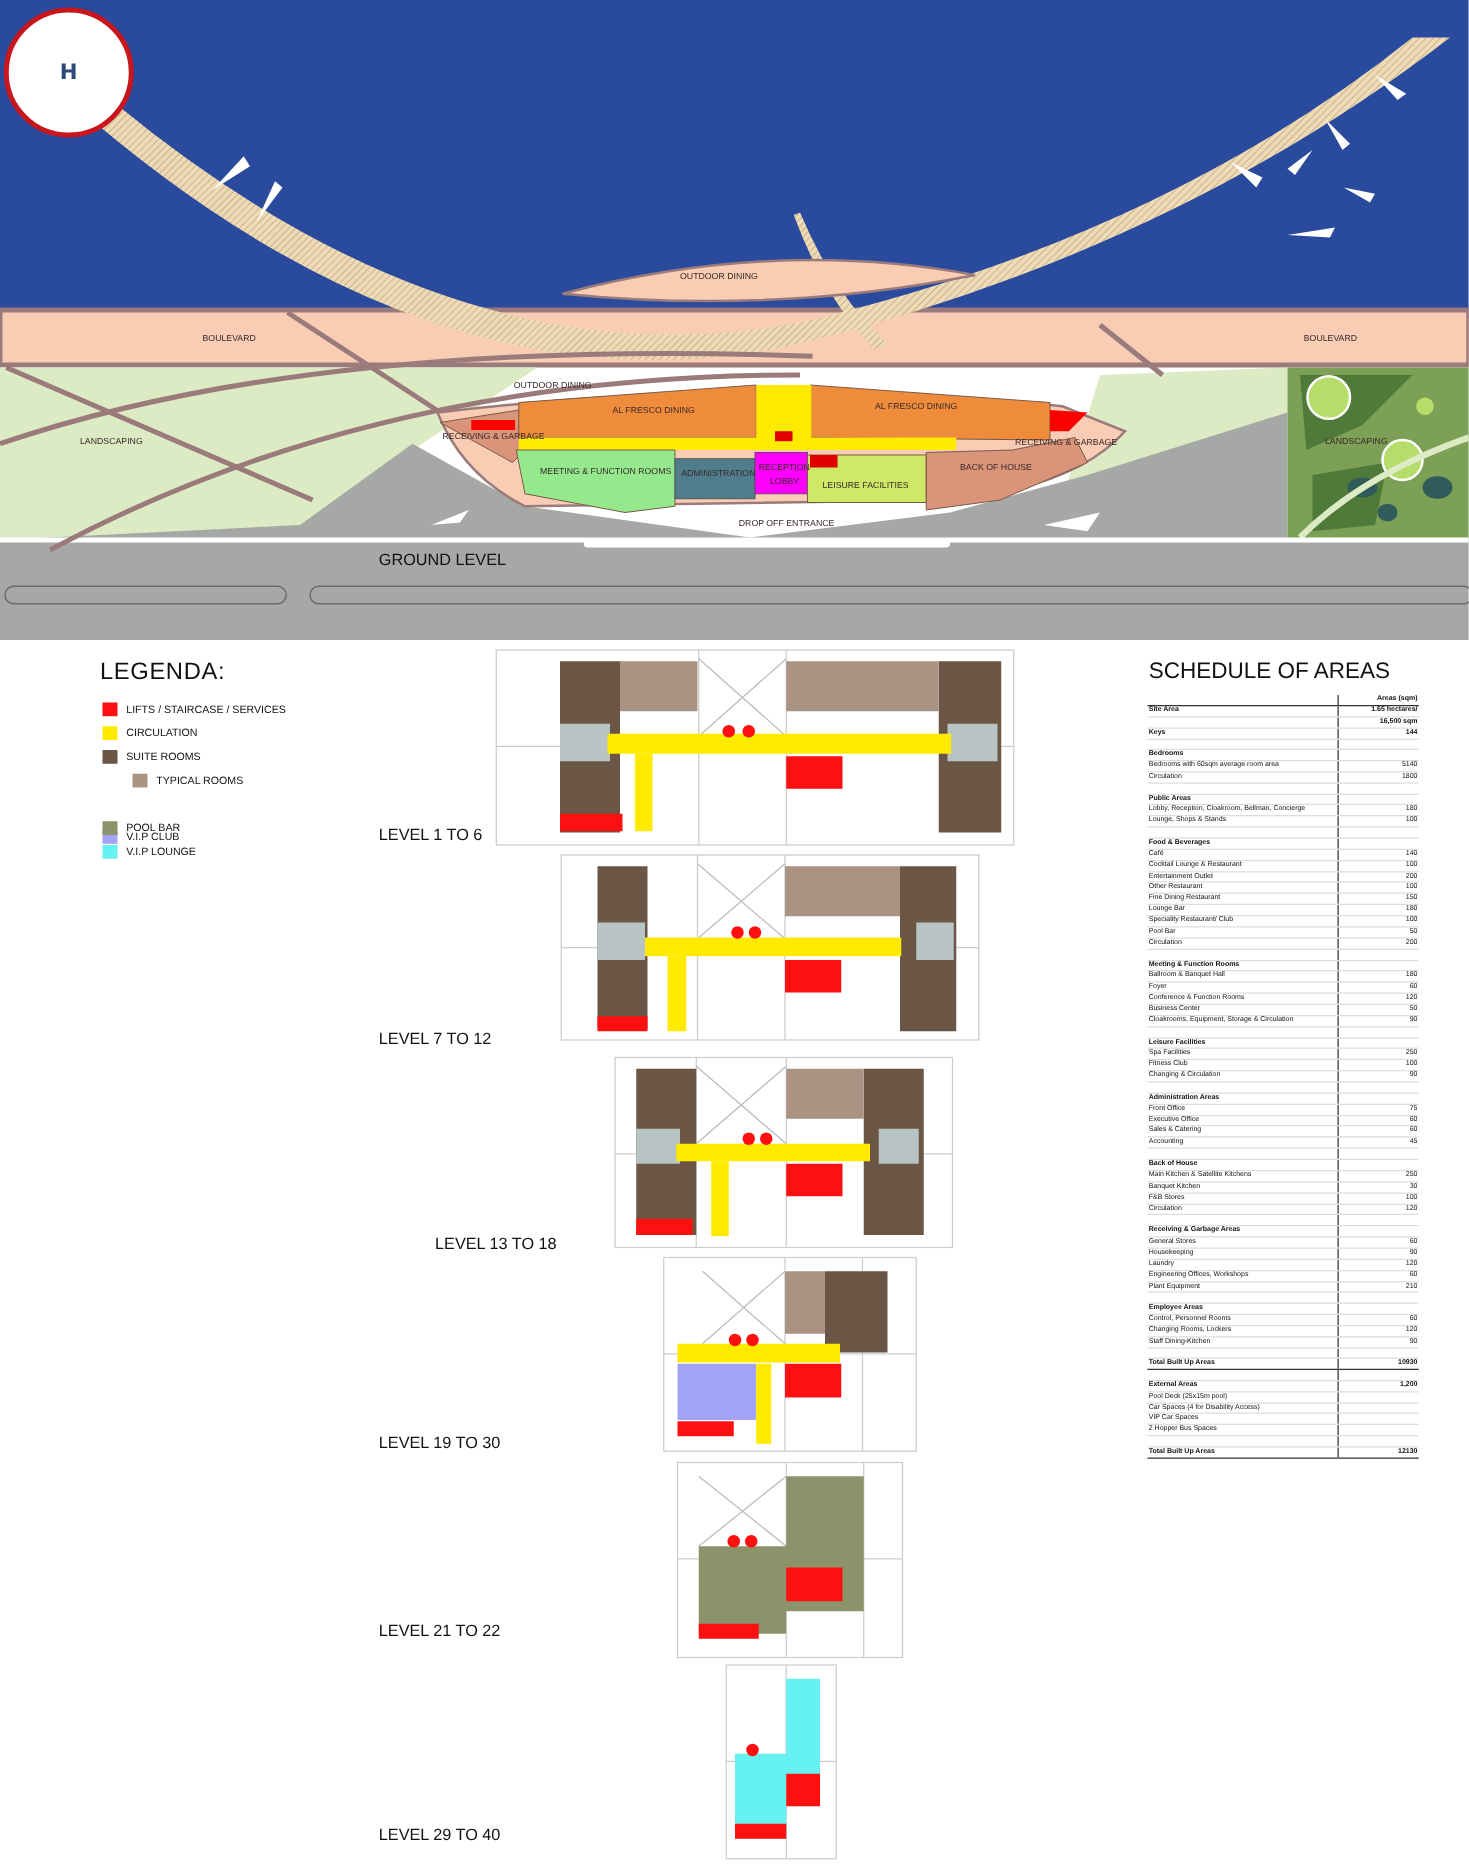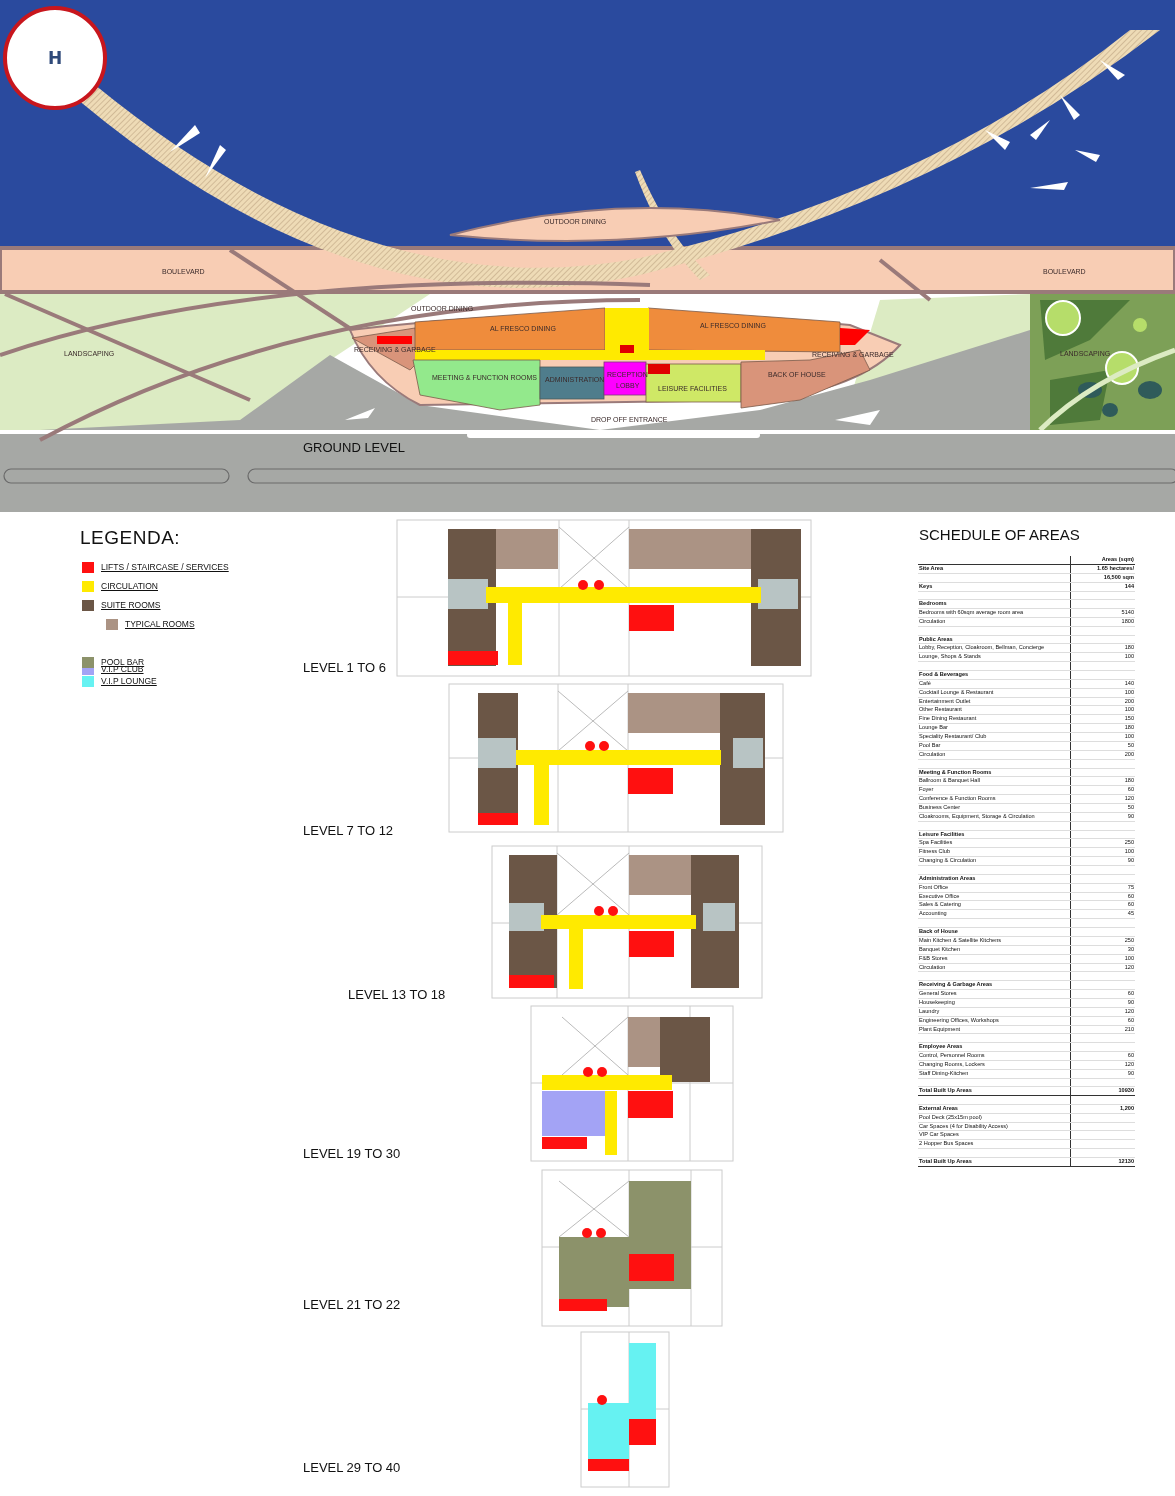--- a/index.html
+++ b/index.html
@@ -4,24 +4,24 @@
 <style>
   html,body{margin:0;padding:0;background:#fff;}
   body{width:1175px;height:1496px;position:relative;overflow:hidden;font-family:"Liberation Sans",sans-serif;color:#111;}
   .abs{position:absolute;}
   #site{left:0;top:0;width:1175px;height:512px;}
   .site-label{position:absolute;font-size:7px;color:#3a2a2a;white-space:nowrap;font-family:"Liberation Sans",sans-serif;}
   #ground-level{left:303px;top:440px;font-size:13px;color:#111;}
   #legend-title{left:80px;top:527px;font-size:19px;letter-spacing:0.5px;}
   .legend-item{position:absolute;left:82px;height:12px;display:flex;align-items:center;}
   .legend-swatch{width:12px;height:11px;display:inline-block;margin-right:7px;}
-  .legend-label{font-size:8.5px;text-decoration:underline;}
+  .legend-label{font-size:8.5px;}
   .level-label{position:absolute;left:303px;font-size:13px;white-space:nowrap;}
   .plan{position:absolute;}
-  #sched-title{left:919px;top:526px;font-size:15px;}
+  #sched-title{left:919px;top:526px;font-size:18px;}
   #sched{left:918px;top:556px;width:217px;border-collapse:collapse;font-size:5.6px;line-height:7.9px;}
   #sched td{padding:0 1px;border-bottom:1px solid #ddd;height:7.6px;white-space:nowrap;}
   #sched td.v{text-align:right;border-left:1px solid #333;width:62px;}
   #sched tr.head td{font-weight:bold;}
   #sched tr.total td{font-weight:bold;border-top:1px solid #333;border-bottom:1px solid #333;}
   #sched tr.hdr td{font-weight:bold;border-bottom:1px solid #333;}
 </style>
 </head>
 <body>
 

